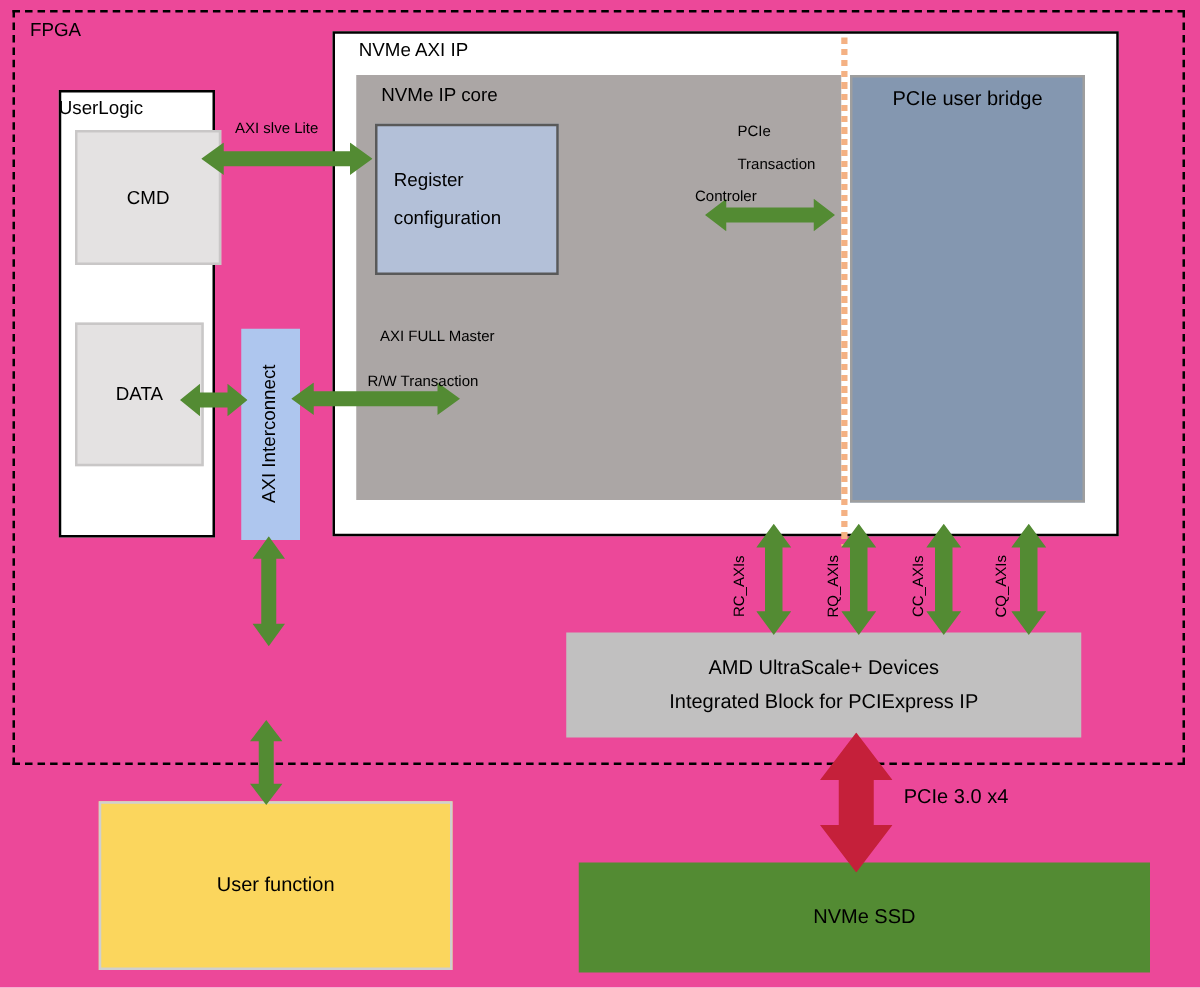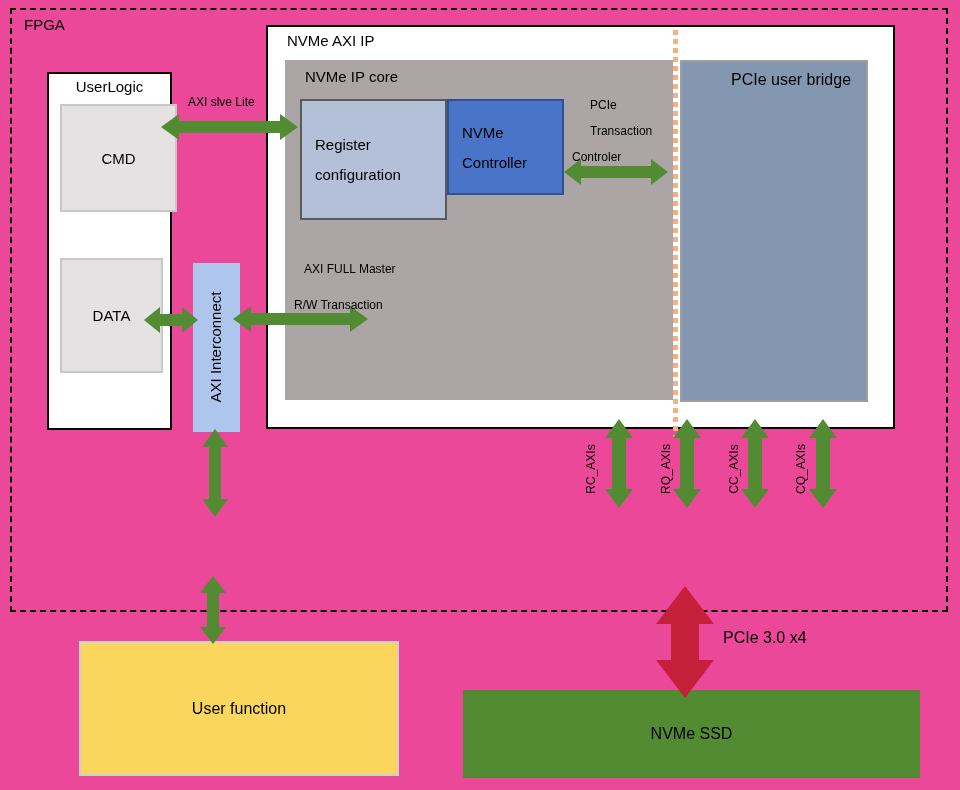--- a/index.html
+++ b/index.html
@@ -20,82 +20,82 @@
   .userlogic{left:47px;top:72px;width:125px;height:358px;border:2px solid #000;background:#fff;}
   .cmd{left:60px;top:104px;width:117px;height:108px;background:#e4e2e2;border:2px solid #c9c7c7;font-size:15px;}
   .data{left:60px;top:258px;width:103px;height:115px;background:#e4e2e2;border:2px solid #c9c7c7;font-size:15px;}
   .nvmeaxiip{left:266px;top:25px;width:629px;height:404px;border:2px solid #000;background:#fff;}
   .core{left:285px;top:60px;width:388px;height:340px;background:#aba6a5;}
   .regcfg{left:300px;top:99px;width:147px;height:121px;background:#b3c0d8;border:2px solid #595959;}
   .ctrl{left:447px;top:99px;width:117px;height:96px;background:#4a74c8;border:2px solid #2e5395;}
   .bridge{left:680px;top:60px;width:188px;height:342px;background:#8497b0;border:2px solid #9e9e9e;}
   .interconnect{left:193px;top:263px;width:47px;height:169px;background:#aec6ee;}
   .otheraxi{left:139px;top:515px;width:148px;height:64px;background:#fbd65d;border:2px solid #cfcfcf;font-size:16px;}
-  .userfn{left:79px;top:641px;width:320px;height:135px;background:#fbd65d;border:2px solid #cfcfcf;font-size:16px;}
+  .userfn{left:79px;top:641px;width:283px;height:135px;background:#fbd65d;border:2px solid #cfcfcf;font-size:16px;}
   .amd{left:453px;top:506px;width:412px;height:84px;background:#c1c0c0;
        display:flex;flex-direction:column;justify-content:center;align-items:center;gap:9px;font-size:16px;}
   .ssd{left:463px;top:690px;width:457px;height:88px;background:#538b33;font-size:16px;}
   .dotline{left:673px;top:30px;width:5px;height:407px;z-index:3;
            background:repeating-linear-gradient(180deg,#f4b183 0 5px,transparent 5px 9px);}
 </style>
 </head>
 <body>
 
 <div class="stage">
 
   <div class="box fpga-border"></div>
   <div class="lbl title15" style="left:24px;top:16px;">FPGA</div>
 
   <div class="box userlogic"></div>
-  <div class="lbl title15" style="left:47px;top:78px;width:125px;text-align:center;">UserLogic</div>
+  <div class="lbl title15" style="left:47px;top:78px;width:125px;">UserLogic</div>
   <div class="box cmd center">
     <span>CMD</span>
   </div>
   <div class="box data center">
     <span>DATA</span>
   </div>
 
   <div class="box nvmeaxiip"></div>
   <div class="lbl title15" style="left:287px;top:32px;">NVMe AXI IP</div>
 
   <div class="box core"></div>
   <div class="lbl title15" style="left:305px;top:68px;">NVMe IP core</div>
 
   <div class="box regcfg twolines">
     <span>Register</span>
     <span>configuration</span>
   </div>
-  <div class="box ctrl twolines">
-    <span>NVMe</span>
-    <span>Controller</span>
-  </div>
 
   <div class="box bridge"></div>
-  <div class="lbl title16" style="left:680px;top:71px;width:188px;text-align:center;padding-left:17px;">PCIe user bridge</div>
+  <div class="lbl title16" style="left:680px;top:71px;width:188px;text-align:center;">PCIe user bridge</div>
 
   <div class="box dotline"></div>
 
   <div class="box interconnect"></div>
   <div class="lbl title15 rot z5" style="left:136px;top:338px;width:160px;height:18px;">AXI Interconnect</div>
 
   <div class="box userfn center">
     <span>User function</span>
   </div>
 
+  <div class="box amd">
+    <span>AMD UltraScale+ Devices</span>
+    <span>Integrated Block for PCIExpress IP</span>
+  </div>
 
   <div class="box ssd center">
     <span>NVMe SSD</span>
   </div>
 
   <div class="lbl small z5" style="left:188px;top:95px;">AXI slve Lite</div>
   <div class="lbl small z5" style="left:294px;top:262px;margin-left:10px;">AXI FULL Master</div>
   <div class="lbl small z5" style="left:294px;top:288px;margin-top:10px;">R/W Transaction</div>
   <div class="lbl small z5" style="left:590px;top:98px;text-align:center;">PCIe</div>
   <div class="lbl small z5" style="left:590px;top:124px;">Transaction</div>
-  <div class="lbl small z5" style="left:572px;top:150px;">Controler</div>
+  <div class="lbl small z5" style="left:556px;top:150px;">Controler</div>
   <div class="lbl small rot z5" style="left:561px;top:462px;width:60px;">RC_AXIs</div>
   <div class="lbl small rot z5" style="left:636px;top:462px;width:60px;">RQ_AXIs</div>
   <div class="lbl small rot z5" style="left:704px;top:462px;width:60px;">CC_AXIs</div>
   <div class="lbl small rot z5" style="left:771px;top:462px;width:60px;">CQ_AXIs</div>
   <div class="lbl title16 z5" style="left:723px;top:629px;">PCIe 3.0 x4</div>
 
   <svg class="arr" style="left:161px;top:114px;" width="137" height="26" viewBox="0 0 137 26">
       <polygon points="0,13 18,0 18,7 119,7 119,0 137,13 119,26 119,19 18,19 18,26" fill="#538b33"></polygon>
     </svg>
   <svg class="arr" style="left:144px;top:307px;" width="54" height="26" viewBox="0 0 54 26">

